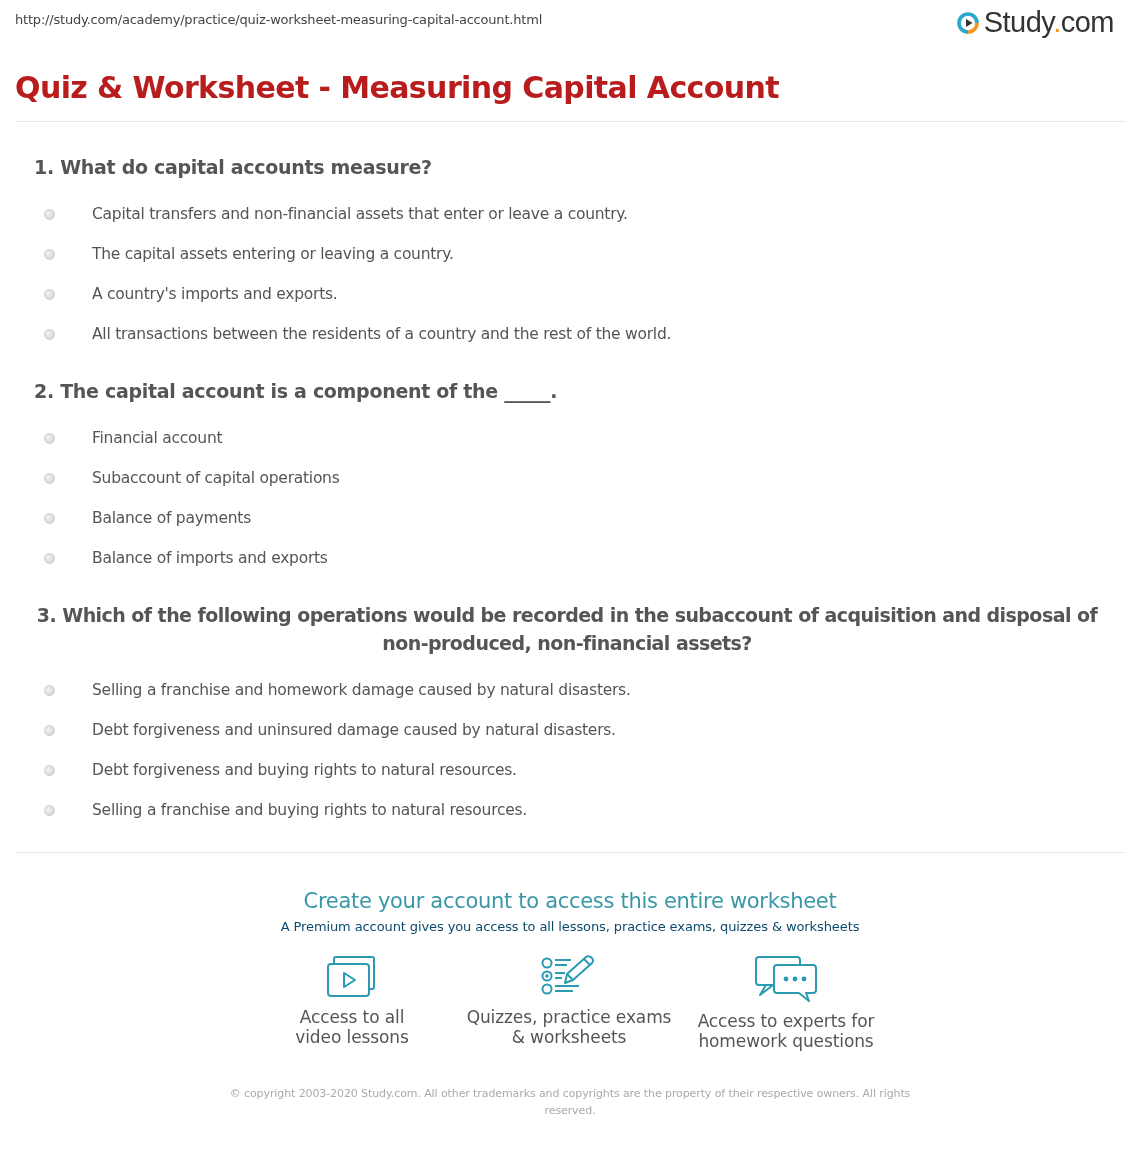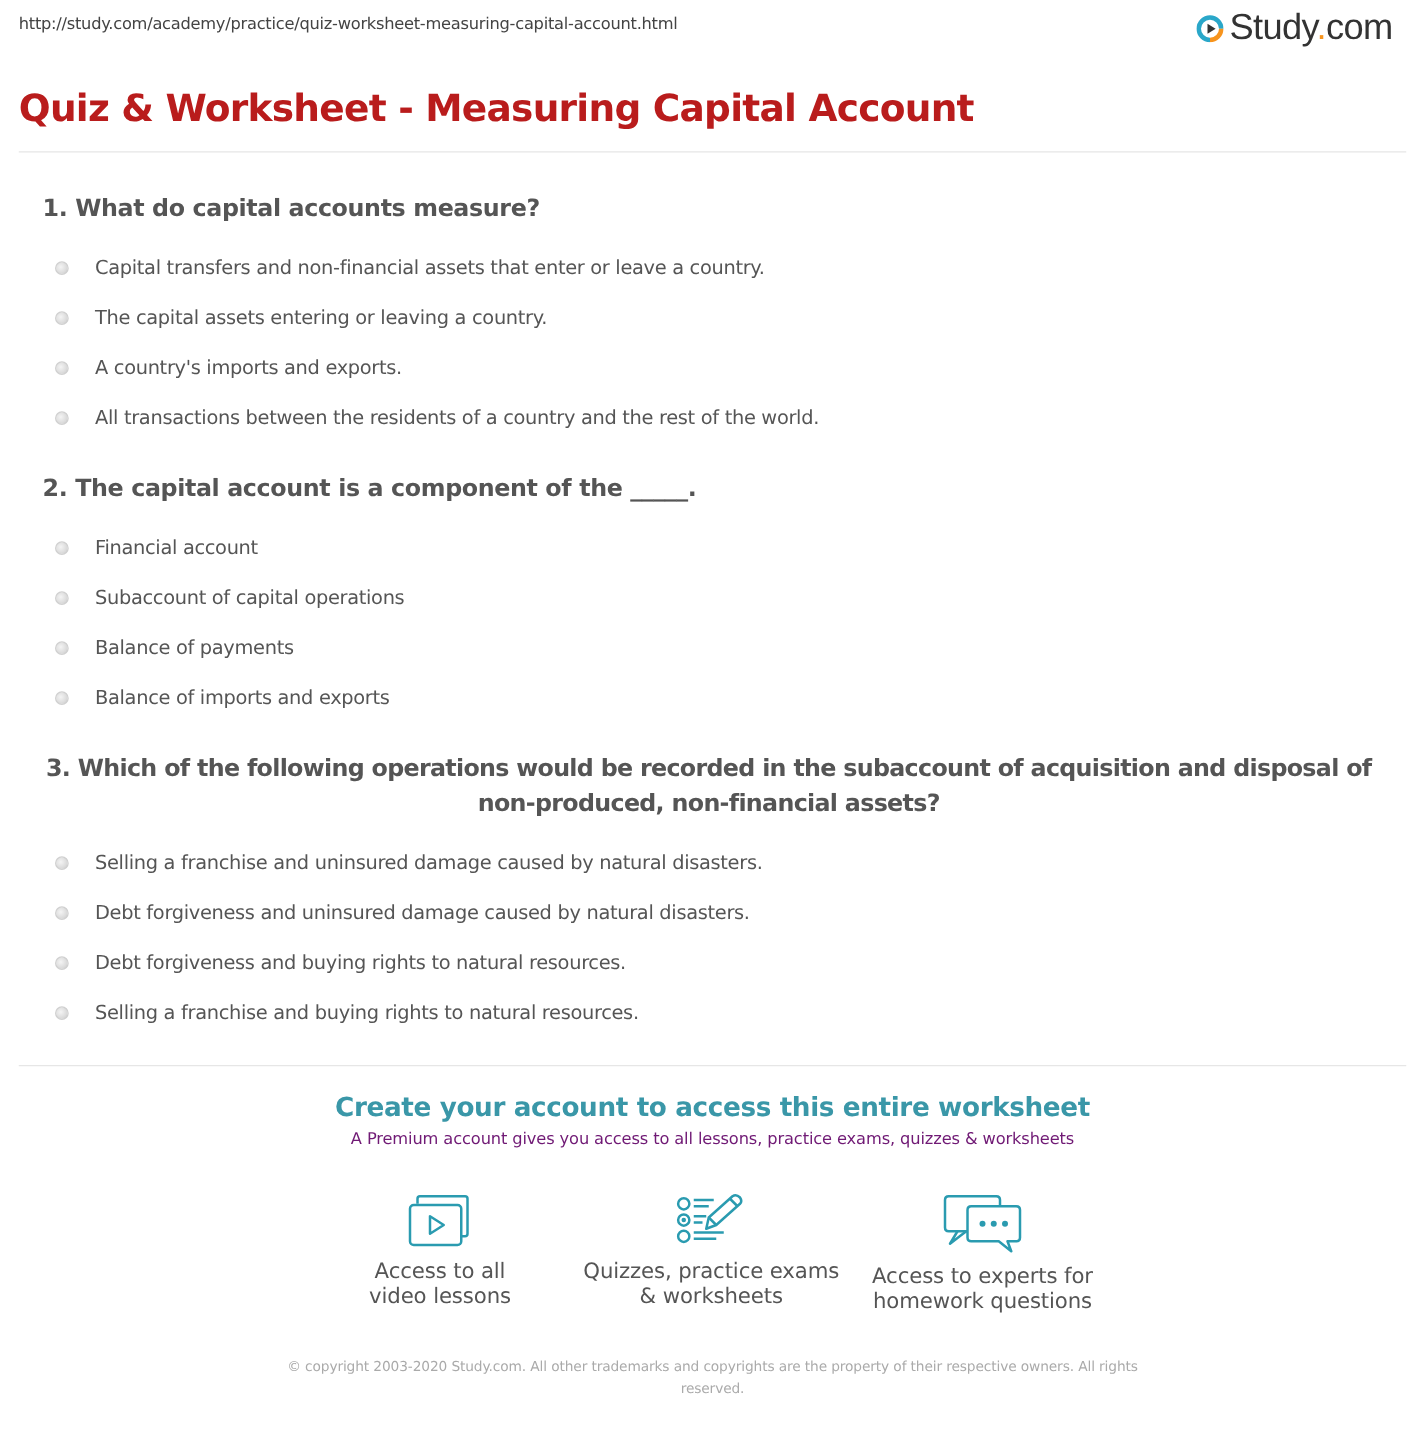--- a/index.html
+++ b/index.html
@@ -15,31 +15,31 @@
 
     .title { position: absolute; left: 15px; top: 70px; font-size: 30px; color: #b91c1c; font-weight: 600; letter-spacing: -0.6px; white-space: nowrap; }
     .rule { position: absolute; left: 15px; right: 15px; height: 1px; background: #e6e6e6; }
     .rule.top { top: 121px; }
     .rule.bottom { top: 852px; }
 
     .question { position: absolute; left: 15px; right: 40px; margin-left: 19px; }
     .q-text { font-size: 19px; font-weight: 600; color: #555; line-height: 28px; letter-spacing: -0.3px; }
     .q3 .q-text { letter-spacing: -0.55px; }
     .options { list-style: none; margin-top: 13px; }
-    .option { display: flex; align-items: center; height: 40px; }
+    .option { display: flex; align-items: center; height: 40px; gap: 16px; }
     .radio { width: 11px; height: 11px; border-radius: 50%; background: radial-gradient(circle at 40% 40%, #f4f4f4 0%, #dcdcdc 60%, #c8c8c8 100%); border: 1px solid #d0d0d0; margin-left: 10px; margin-right: 21px; flex-shrink: 0; cursor: pointer; }
     .opt-label { font-size: 15.5px; color: #555; letter-spacing: -0.25px; }
 
     .q1 { top: 153px; }
     .q2 { top: 377px; }
     .q3 { top: 601px; text-align: center; }
 
     .cta { position: absolute; left: 0; right: 0; top: 874px; text-align: center; }
-    .cta-title { font-size: 21px; color: #3a97a8; font-weight: 700; letter-spacing: -0.3px; }
-    .cta-sub { font-size: 13px; color: #701a75; margin-top: 6px; letter-spacing: -0.1px; }
+    .cta-title { font-size: 21px; color: #3a97a8; font-weight: 400; letter-spacing: -0.3px; margin-top: 15px; }
+    .cta-sub { font-size: 13px; color: #0c4a6e; margin-top: 6px; letter-spacing: -0.1px; }
 
     .features { position: absolute; top: 955px; left: 0; right: 0; }
     .feature { position: absolute; width: 220px; text-align: center; }
     .feature svg { display: block; margin: 0 auto; }
     .feat-label { font-size: 17px; color: #555; line-height: 20px; margin-top: 8px; letter-spacing: -0.1px; }
     .f1 { left: 242px; }
     .f2 { left: 459px; }
     .f3 { left: 676px; }
 
     .footer { position: absolute; left: 210px; right: 210px; top: 1085px; text-align: center; font-size: 11px; color: #aaa; line-height: 17px; letter-spacing: -0.1px; }
@@ -104,21 +104,21 @@
         <span class="opt-label">Balance of imports and exports</span>
       </li>
   </ul>
 </div>
 
 <div class="question q3">
   <div class="q-text">3. Which of the following operations would be recorded in the subaccount of acquisition and disposal of non-produced, non-financial assets?</div>
   <ul class="options">
     <li class="option">
         <span class="radio"></span>
-        <span class="opt-label">Selling a franchise and uninsured damage caused by natural disasters.</span>
+        <span class="opt-label">Selling a franchise and homework damage caused by natural disasters.</span>
       </li>
     <li class="option">
         <span class="radio"></span>
         <span class="opt-label">Debt forgiveness and uninsured damage caused by natural disasters.</span>
       </li>
     <li class="option">
         <span class="radio"></span>
         <span class="opt-label">Debt forgiveness and buying rights to natural resources.</span>
       </li>
     <li class="option">

